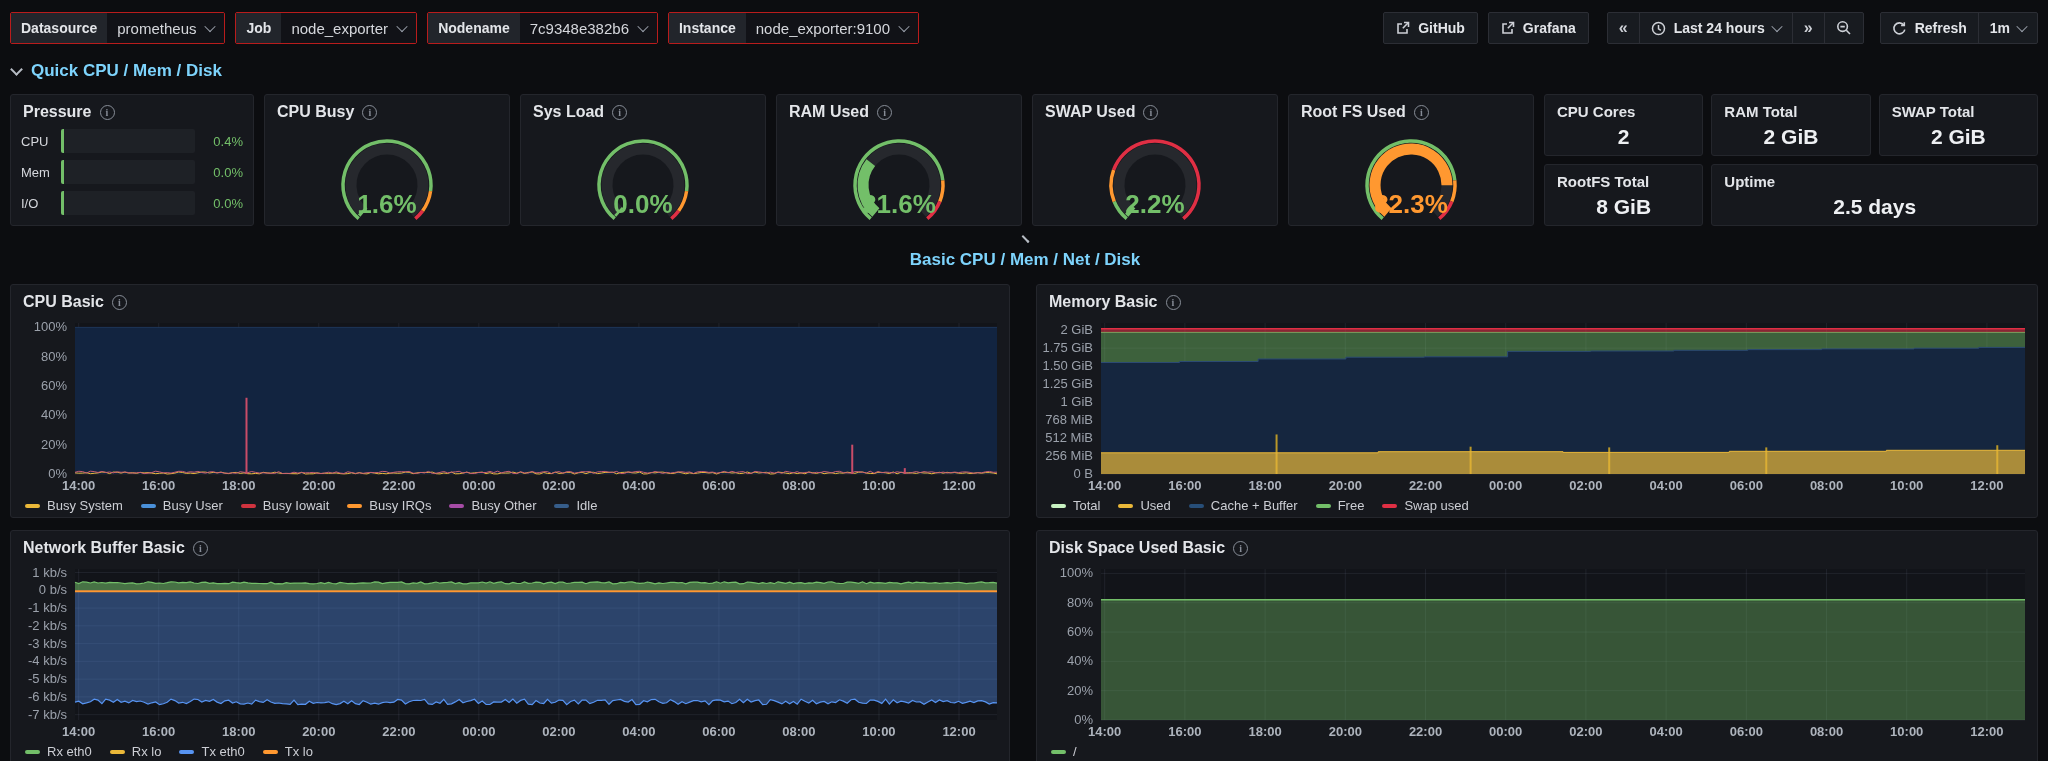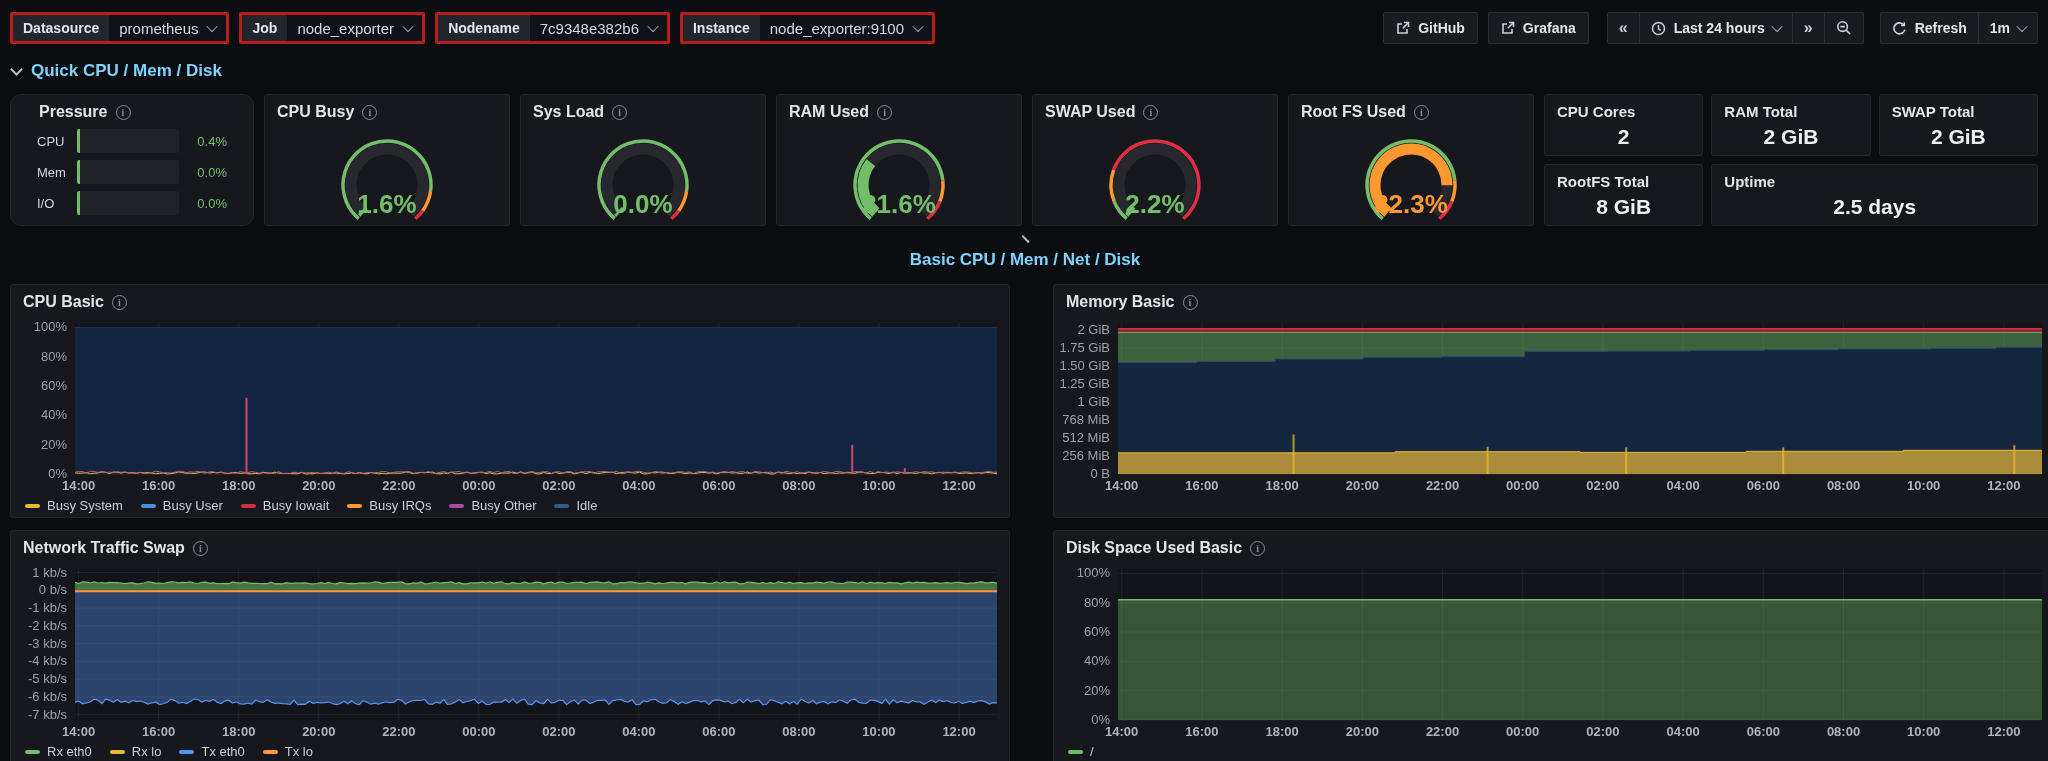--- a/index.html
+++ b/index.html
@@ -3,21 +3,21 @@
 <meta charset="utf-8">
 <style>
   * { margin:0; padding:0; box-sizing:border-box; }
   html,body { width:2048px; height:761px; background:#0c0d10; overflow:hidden;
     font-family:"Liberation Sans", sans-serif; color:#d5d7dc; }
   .root { padding:0 10px; }
 
   
   .toolbar { height:48px; display:flex; align-items:center; justify-content:space-between; padding-top:8px; }
   .tb-left, .tb-right { display:flex; align-items:center; gap:10px; }
-  .var-chip { display:flex; align-items:stretch; height:32px; border:3px solid #b91c1c; border-radius:2px; overflow:hidden; }
+  .var-chip { display:flex; align-items:stretch; height:32px; border:1px solid #b91c1c; border-radius:2px; overflow:hidden; }
   .var-label { display:flex; align-items:center; padding:0 10px; background:#22252b; font-size:14px; font-weight:700; color:#e3e5e9; }
   .var-value { display:flex; align-items:center; gap:10px; padding:0 10px; background:#111217; font-size:15px; color:#d5d7dc; }
   .chev { width:8px; height:8px; border-right:1.6px solid #9aa0ab; border-bottom:1.6px solid #9aa0ab; transform:rotate(45deg) translate(-1px,-1px); display:inline-block; }
   .btn { display:flex; align-items:center; gap:8px; height:32px; padding:0 12px; background:#181b20; border:1px solid #2c2e35; border-radius:2px; font-size:14px; font-weight:600; color:#e3e5e9; }
   .group { display:flex; align-items:stretch; height:32px; background:#181b20; border:1px solid #2c2e35; border-radius:2px; overflow:hidden; }
   .seg { display:flex; align-items:center; gap:8px; padding:0 11px; font-size:14px; font-weight:600; color:#e3e5e9; }
   .seg + .seg { border-left:1px solid #2c2e35; }
   .arrows { font-size:16px; color:#cdd0d6; }
   svg.icon { display:block; }
 
@@ -28,36 +28,36 @@
 
   
   .panel { background:#16181d; border:1px solid #24262c; border-radius:3px; position:relative; }
   .panel-head { display:flex; align-items:center; gap:8px; padding:8px 0 2px 12px; }
   .panel-title { font-size:16px; font-weight:600; color:#e3e5e9; }
   .info-ic { width:15px; height:15px; border:1.4px solid #878d97; border-radius:50%; color:#878d97;
     font-size:10px; font-weight:700; display:flex; align-items:center; justify-content:center; font-family:"Liberation Serif", serif; }
 
   
   .gauge-row { display:flex; gap:10px; margin-top:10px; height:132px; }
-  .pressure { width:244px; padding:0 26px;border-radius:11px; }
+  .pressure { width:244px; padding:0 10px; }
   .p-row { display:flex; align-items:center; gap:8px; height:26px; margin-top:5px; }
   .p-label { width:32px; font-size:13px; color:#d5d7dc; }
   .p-bar { flex:1; height:24px; background:#1e2126; border-radius:2px; position:relative; overflow:hidden; }
   .p-fill { position:absolute; left:0; top:0; bottom:0; background:#73bf69; min-width:3px; }
   .p-val { width:40px; text-align:right; font-size:13px; color:#73bf69; }
   .gauge-panel { width:246px; display:flex; flex-direction:column; }
   .gauge-box { flex:1; display:flex; align-items:flex-start; justify-content:center; padding-bottom:4px; }
 
   .stats-block { flex:1; display:grid; grid-template-columns:1fr 1fr 1fr; grid-template-rows:1fr 1fr; gap:8px; margin-top:0; }
   .stat-panel { display:flex; flex-direction:column; }
   .stat-value { flex:1; display:flex; align-items:center; justify-content:center; font-size:21px; font-weight:700; color:#eef0f3; padding-bottom:4px; }
   .stat-wide { grid-column:span 2; }
 
   
-  .charts-row { display:flex; gap:43px; margin-top:12px;justify-content:space-between; }
+  .charts-row { display:flex; gap:26px; margin-top:12px;justify-content:space-between; }
   .charts-row.first { margin-top:16px; }
   .chart-panel { height:234px; display:flex; flex-direction:column; }
   .chart-panel.left { width:1000px; }
   .chart-panel.right { flex:1; }
   .chart-area { flex:1; margin:2px 6px 0 6px; }
   .legend { display:flex; align-items:center; gap:18px; padding:0 0 7px 14px; height:26px; }
   .legend-item { display:flex; align-items:center; gap:7px; font-size:13px; color:#ccced4; }
   .legend-chip { width:15px; height:4px; border-radius:2px; }
   svg text { font-family:"Liberation Sans", sans-serif; }
 </style>
@@ -440,27 +440,49 @@
             <text x="302.3056" y="175" text-anchor="middle" font-size="13" font-weight="600" fill="#aeb4bd">20:00</text>
             <text x="382.5088" y="175" text-anchor="middle" font-size="13" font-weight="600" fill="#aeb4bd">22:00</text>
             <text x="462.712" y="175" text-anchor="middle" font-size="13" font-weight="600" fill="#aeb4bd">00:00</text>
             <text x="542.9152" y="175" text-anchor="middle" font-size="13" font-weight="600" fill="#aeb4bd">02:00</text>
             <text x="623.1184000000001" y="175" text-anchor="middle" font-size="13" font-weight="600" fill="#aeb4bd">04:00</text>
             <text x="703.3216" y="175" text-anchor="middle" font-size="13" font-weight="600" fill="#aeb4bd">06:00</text>
             <text x="783.5248" y="175" text-anchor="middle" font-size="13" font-weight="600" fill="#aeb4bd">08:00</text>
             <text x="863.728" y="175" text-anchor="middle" font-size="13" font-weight="600" fill="#aeb4bd">10:00</text>
             <text x="943.9312" y="175" text-anchor="middle" font-size="13" font-weight="600" fill="#aeb4bd">12:00</text>
           </svg></div>
+      <div class="legend">
+          <div class="legend-item">
+            <span class="legend-chip" style="background:#c8f2c2"></span>
+            <span>Total</span>
+          </div>
+          <div class="legend-item">
+            <span class="legend-chip" style="background:#eab839"></span>
+            <span>Used</span>
+          </div>
+          <div class="legend-item">
+            <span class="legend-chip" style="background:#274e78"></span>
+            <span>Cache + Buffer</span>
+          </div>
+          <div class="legend-item">
+            <span class="legend-chip" style="background:#73bf69"></span>
+            <span>Free</span>
+          </div>
+          <div class="legend-item">
+            <span class="legend-chip" style="background:#e02f44"></span>
+            <span>Swap used</span>
+          </div>
+        </div>
     </div>
   </div>
 
   <div class="charts-row">
     <div class="panel chart-panel left">
       <div class="panel-head">
-        <span class="panel-title">Network Traffic Swap</span>
+        <span class="panel-title">Network Buffer Basic</span>
         <span class="info-ic">i</span>
       </div>
       <div class="chart-area"><svg width="986" height="179">
             <rect x="58" y="8" width="922" height="151" fill="#121419"></rect>
             <line x1="61.688" y1="8" x2="61.688" y2="159" stroke="rgba(210,220,255,0.08)"></line>
             <line x1="141.7176" y1="8" x2="141.7176" y2="159" stroke="rgba(210,220,255,0.08)"></line>
             <line x1="221.74720000000002" y1="8" x2="221.74720000000002" y2="159" stroke="rgba(210,220,255,0.08)"></line>
             <line x1="301.7768" y1="8" x2="301.7768" y2="159" stroke="rgba(210,220,255,0.08)"></line>
             <line x1="381.8064" y1="8" x2="381.8064" y2="159" stroke="rgba(210,220,255,0.08)"></line>
             <line x1="461.836" y1="8" x2="461.836" y2="159" stroke="rgba(210,220,255,0.08)"></line>

